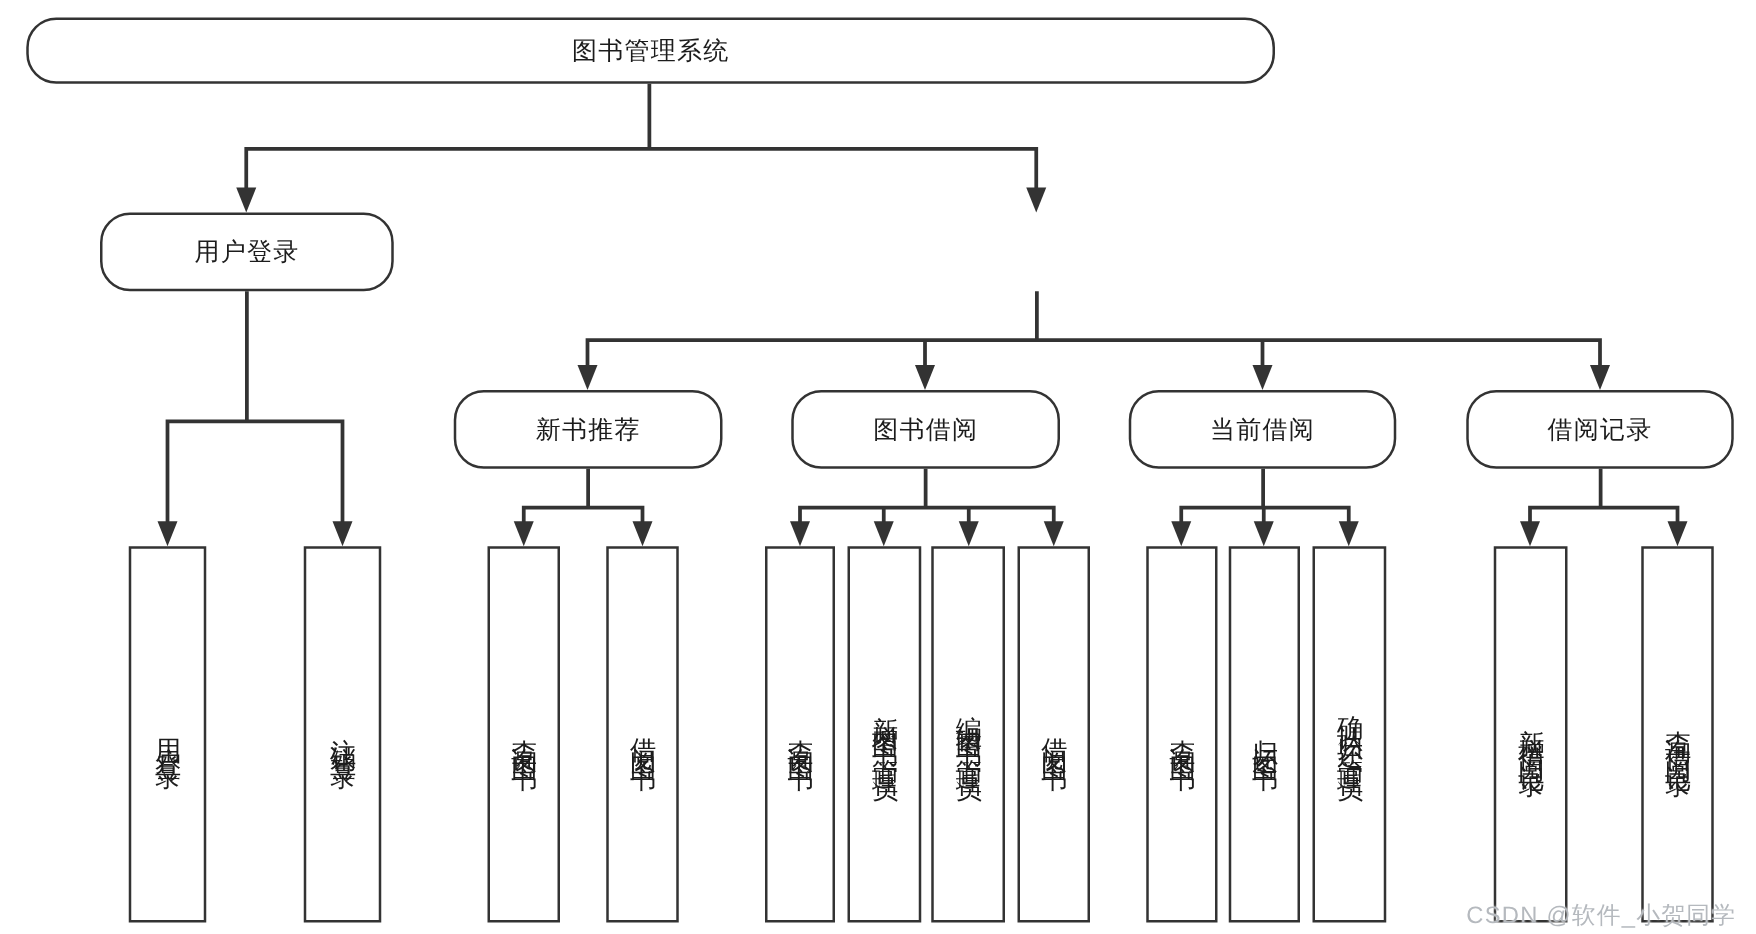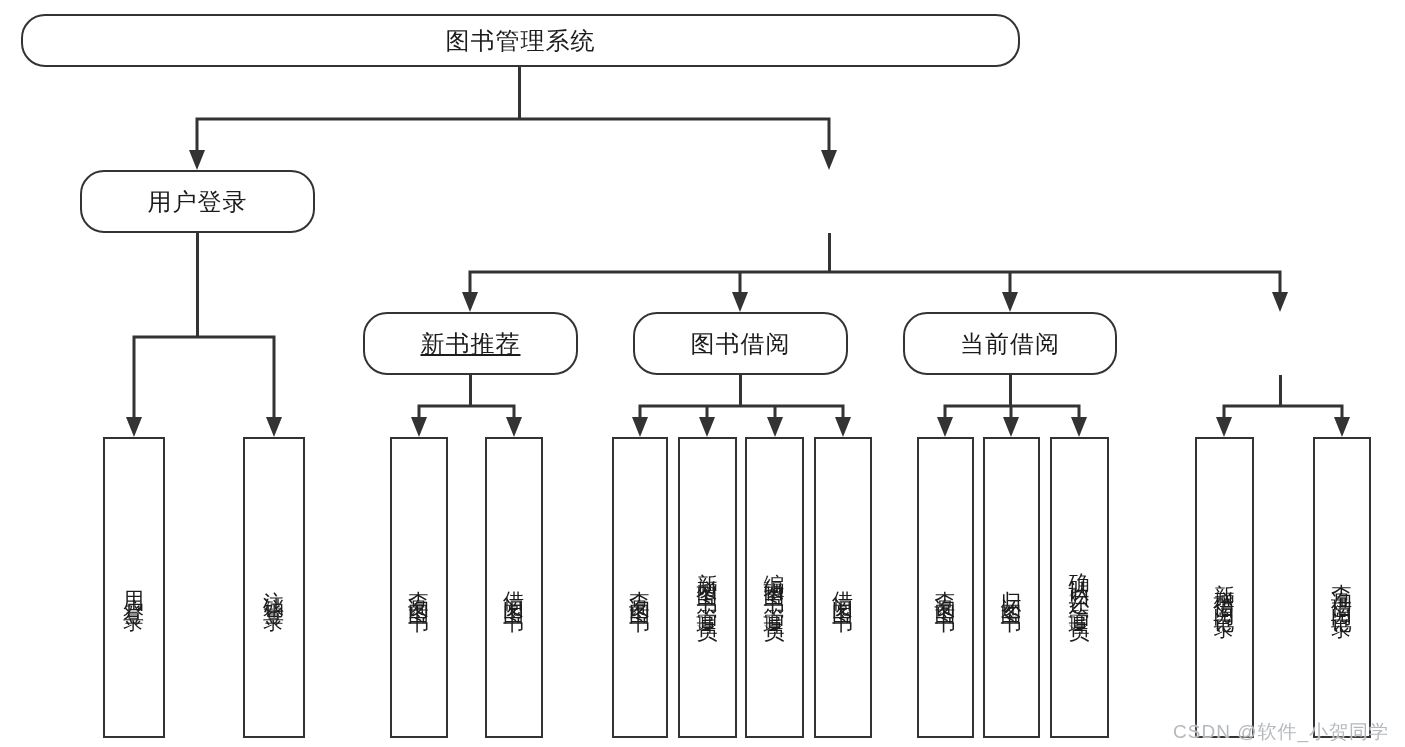--- a/index.html
+++ b/index.html
@@ -14,21 +14,21 @@
   .node {
     position: absolute;
     box-sizing: border-box;
     background: #ffffff;
     border: 2px solid #333333;
     display: flex;
     align-items: center;
     justify-content: center;
     color: #1c1c1c;
   }
-  .node.h { font-size: 24px; letter-spacing: 1px; border-radius: 24px; }
+  .node.h { font-size: 20px; letter-spacing: 1px; border-radius: 24px; }
   .node.v {
     font-size: 21px;
   }
   .node.v .vtext {
     writing-mode: vertical-rl;
     text-orientation: mixed;
     letter-spacing: 7px;
     line-height: 1;
     white-space: nowrap;
   }
@@ -90,28 +90,31 @@
   </svg>
 
   <div class="node h" style="left:21px; top:14px; width:999px; height:53px;">
     <span>图书管理系统</span>
   </div>
 
   <div class="node h" style="left:80px; top:170px; width:235px; height:63px;">
     <span>用户登录</span>
   </div>
 
-  <div class="node h" style="left:363px; top:312px; width:215px; height:63px;text-decoration:underline;">
+  <div class="node h" style="left:363px; top:312px; width:215px; height:63px;">
     <span>新书推荐</span>
   </div>
   <div class="node h" style="left:633px; top:312px; width:215px; height:63px;">
     <span>图书借阅</span>
   </div>
   <div class="node h" style="left:903px; top:312px; width:214px; height:63px;">
     <span>当前借阅</span>
+  </div>
+  <div class="node h" style="left:1173px; top:312px; width:214px; height:63px;">
+    <span>借阅记录</span>
   </div>
 
   <div class="node v" style="left:103px; top:437px; width:62px; height:301px;">
     <span class="vtext">用户登录</span>
   </div>
   <div class="node v" style="left:243px; top:437px; width:62px; height:301px;">
     <span class="vtext">注销登录</span>
   </div>
 
   <div class="node v" style="left:390px; top:437px; width:58px; height:301px;">

